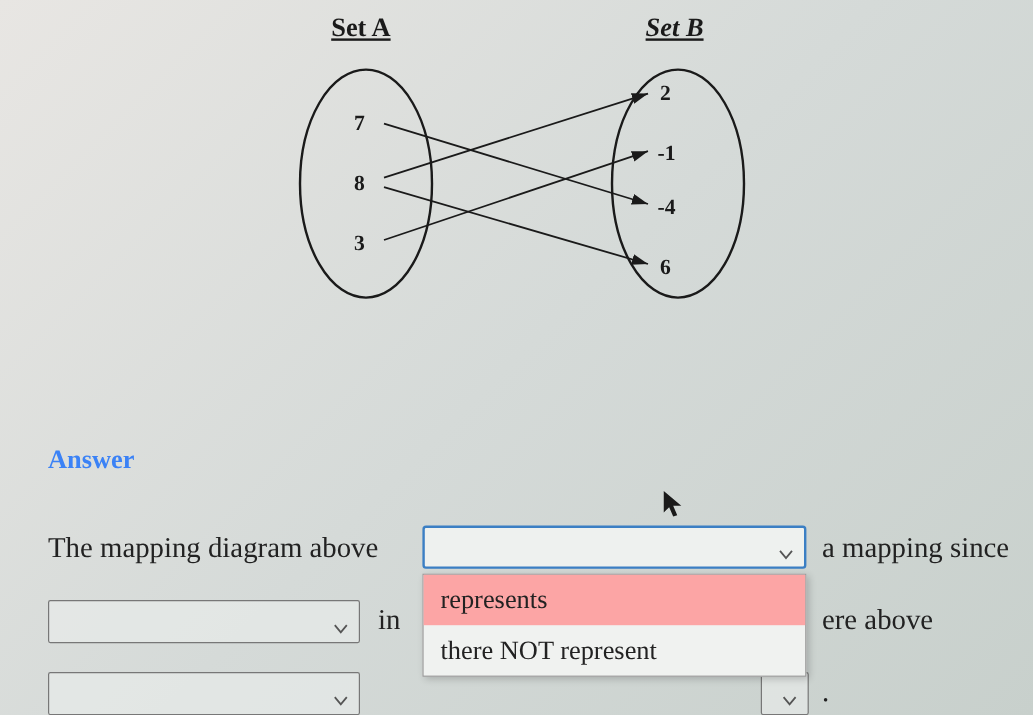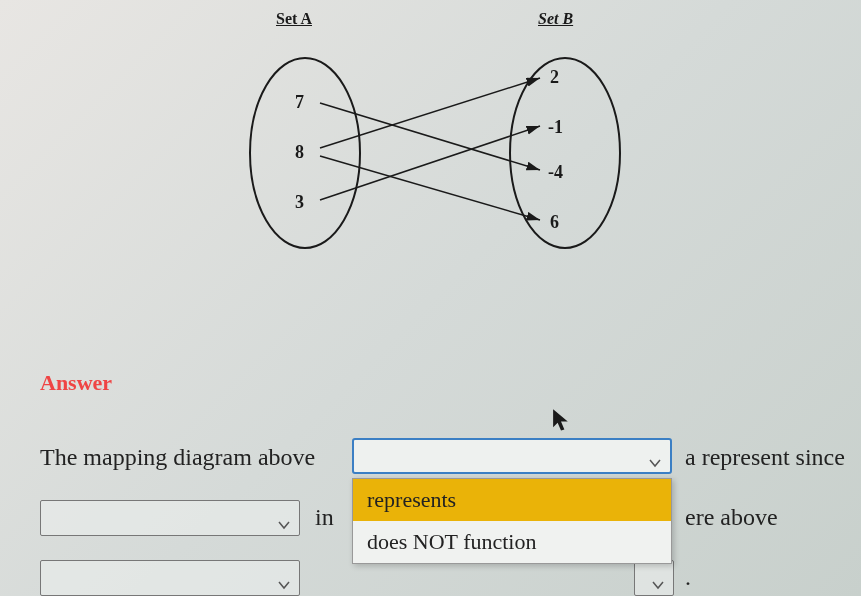--- a/index.html
+++ b/index.html
@@ -15,39 +15,39 @@
       position: absolute;
       top: 10px;
       left: 230px;
       width: 420px;
       height: 270px;
     }
     .set-label {
       position: absolute;
       font-weight: bold;
       text-decoration: underline;
-      font-size: 16px;
+      font-size: 22px;
       color: #1a1a1a;
     }
     .set-a-label { left: 46px; top: 0; }
     .set-b-label { left: 308px; top: 0; font-style: italic; }
     svg.mapping { position: absolute; top: 28px; left: 0; }
     .value-text {
       font-family: Georgia, serif;
       font-size: 18px;
       fill: #1a1a1a;
       font-weight: bold;
     }
     .answer-label {
       position: absolute;
       top: 370px;
       left: 40px;
       font-size: 22px;
       font-weight: bold;
-      color: #ef4444;
+      color: #3b82f6;
     }
     .sentence-area {
       position: absolute;
       top: 440px;
       left: 40px;
       width: 800px;
       font-size: 24px;
       color: #222;
     }
     .line1 { position: absolute; top: 0; left: 0; width: 820px; height: 40px; text-align: center; }
@@ -87,21 +87,21 @@
       background: #f0f2f0;
       border: 1px solid #999;
       box-shadow: 2px 2px 6px rgba(0,0,0,0.2);
     }
     .option {
       padding: 8px 14px;
       font-size: 22px;
       color: #222;
       cursor: pointer;
     }
-    .option.highlight { background: #eab308; }
+    .option.highlight { background: #fca5a5; }
     .cursor-icon {
       position: absolute;
       top: 408px;
       left: 552px;
       width: 18px;
       height: 24px;
     }
   </style>
 </head>
 <body>
@@ -151,21 +151,21 @@
 <div class="sentence-area">
   <div class="line1">
     <span class="txt" style="left:0; top:4px;">The mapping diagram above</span>
     <div class="dropdown-open" style="left:312px; top:-2px; width:320px;">
       <span class="chevron">
         <svg viewBox="0 0 14 14">
             <path d="M2,4 L7,10 L12,4" fill="none" stroke="#555" stroke-width="1.5"></path>
           </svg>
       </span>
     </div>
-    <span class="txt" style="left:645px; top:4px;">a represent since</span>
+    <span class="txt" style="left:645px; top:4px;">a mapping since</span>
   </div>
 
   <div class="line2">
     <div class="dropdown-closed" style="left:0; top:0; width:260px;">
       <span class="chevron">
         <svg viewBox="0 0 14 14">
             <path d="M2,4 L7,10 L12,4" fill="none" stroke="#555" stroke-width="1.5"></path>
           </svg>
       </span>
     </div>
@@ -186,15 +186,15 @@
         <svg viewBox="0 0 14 14">
             <path d="M2,4 L7,10 L12,4" fill="none" stroke="#555" stroke-width="1.5"></path>
           </svg>
       </span>
     </div>
     <span class="txt" style="left:645px; top:4px;">.</span>
   </div>
 
   <div class="options-panel" style="left:312px; top:38px; width:320px;">
     <div class="option highlight">represents</div>
-    <div class="option">does NOT function</div>
+    <div class="option">there NOT represent</div>
   </div>
 </div>
 
 </body></html>

